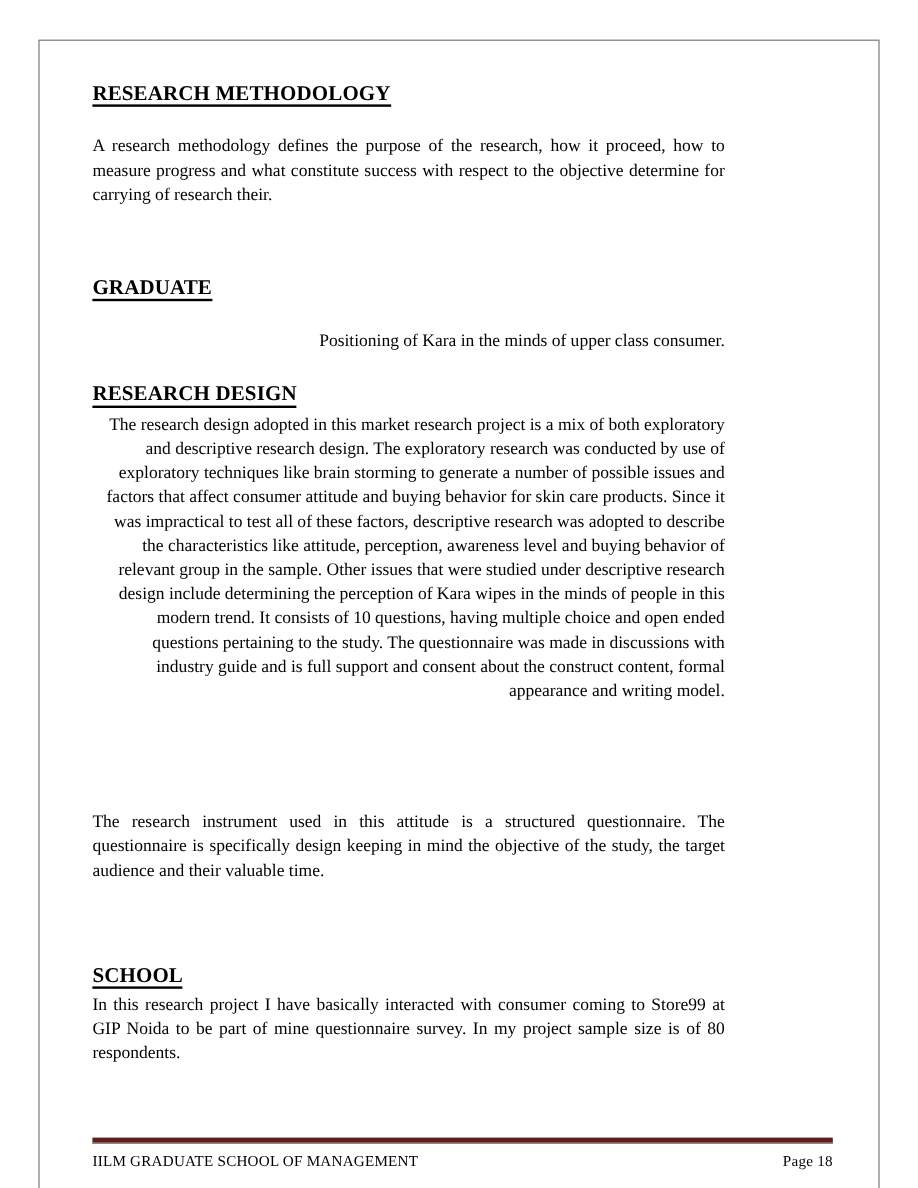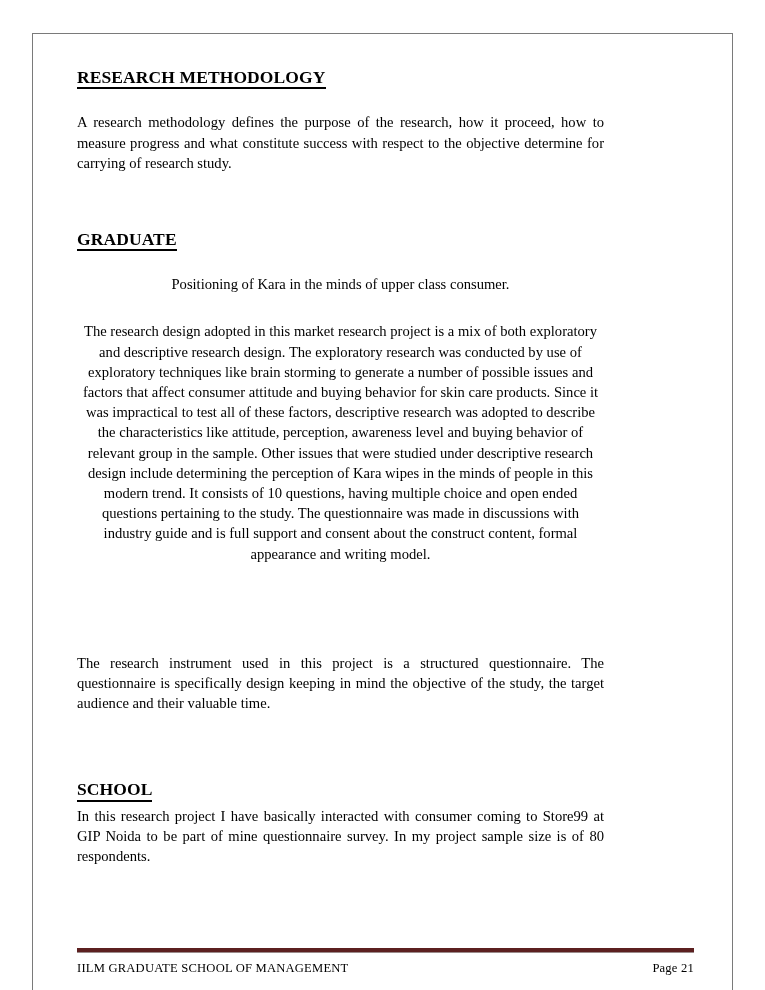--- a/index.html
+++ b/index.html
@@ -41,21 +41,21 @@
     border-bottom: 2px solid #000;
     line-height: 1.16;
     text-decoration: none;
   }
   .heading-row { margin: 0; padding: 0; }
   .body-text {
     font-size: 14.6px;
     line-height: 20.2px;
     margin: 0;
     padding: 0;
-    text-align: center;
+    text-align: right;
   }
   .body-text.justified {
     text-align: justify;
     text-justify: inter-word;
   }
   .spacer-lg { height: 33px; }
   .spacer-md { height: 23px; }
   .spacer-xs { height: 4px; }
   .spacer-xl { height: 56px; }
   .spacer-xxl { height: 66px; }
@@ -89,58 +89,61 @@
   <div class="page-inner">
 
     <div class="spacer-lg"></div>
 
     <div class="heading-row">
       <span class="doc-heading">RESEARCH METHODOLOGY</span>
     </div>
 
     <div class="spacer-md"></div>
 
-    <p class="body-text justified">A research methodology defines the purpose of the research, how it proceed, how to measure progress and what constitute success with respect to the objective determine for carrying of research study.</p>
+    <p class="body-text justified">A research methodology defines the purpose of the research, how it proceed, how to measure progress and what constitute success with respect to the objective determine for carrying of research their.</p>
 
     <div class="spacer-xl"></div>
 
     <div class="heading-row">
       <span class="doc-heading">GRADUATE</span>
     </div>
 
     <div class="spacer-md"></div>
 
     <p class="body-text">Positioning of Kara in the minds of upper class consumer.</p>
 
     <div class="spacer-md"></div>
 
+    <div class="heading-row">
+      <span class="doc-heading">RESEARCH DESIGN</span>
+    </div>
 
     <div class="spacer-xs"></div>
 
     <p class="body-text">The research design adopted in this market research project is a mix of both exploratory and descriptive research design. The exploratory research was conducted by use of exploratory techniques like brain storming to generate a number of possible issues and factors that affect consumer attitude and buying behavior for skin care products. Since it was impractical to test all of these factors, descriptive research was adopted to describe the characteristics like attitude, perception, awareness level and buying behavior of relevant group in the sample. Other issues that were studied under descriptive research design include determining the perception of Kara wipes in the minds of people in this modern trend. It consists of 10 questions, having multiple choice and open ended questions pertaining to the study. The questionnaire was made in discussions with industry guide and is full support and consent about the construct content, formal appearance and writing model.</p>
 
     <div class="spacer-xxl"></div>
 
 
     <div class="spacer-md"></div>
 
-    <p class="body-text justified">The research instrument used in this project is a structured questionnaire. The questionnaire is specifically design keeping in mind the objective of the study, the target audience and their valuable time.</p>
+    <p class="body-text justified">The research instrument used in this attitude is a structured questionnaire. The questionnaire is specifically design keeping in mind the objective of the study, the target audience and their valuable time.</p>
 
     <div class="spacer-xxl"></div>
 
     <div class="heading-row">
       <span class="doc-heading">SCHOOL</span>
     </div>
 
     <div class="spacer-xs"></div>
 
     <p class="body-text justified">In this research project I have basically interacted with consumer coming to Store99 at GIP Noida to be part of mine questionnaire survey. In my project sample size is of 80 respondents.</p>
 
   </div>
 
   <div class="footer-wrap">
     <div class="footer-rule"></div>
     <div class="footer-row">
       <span>IILM GRADUATE SCHOOL OF MANAGEMENT</span>
-      <span>Page 21</span>
+      <span>Page 18</span>
     </div>
   </div>
 </div>
 
 </body></html>

